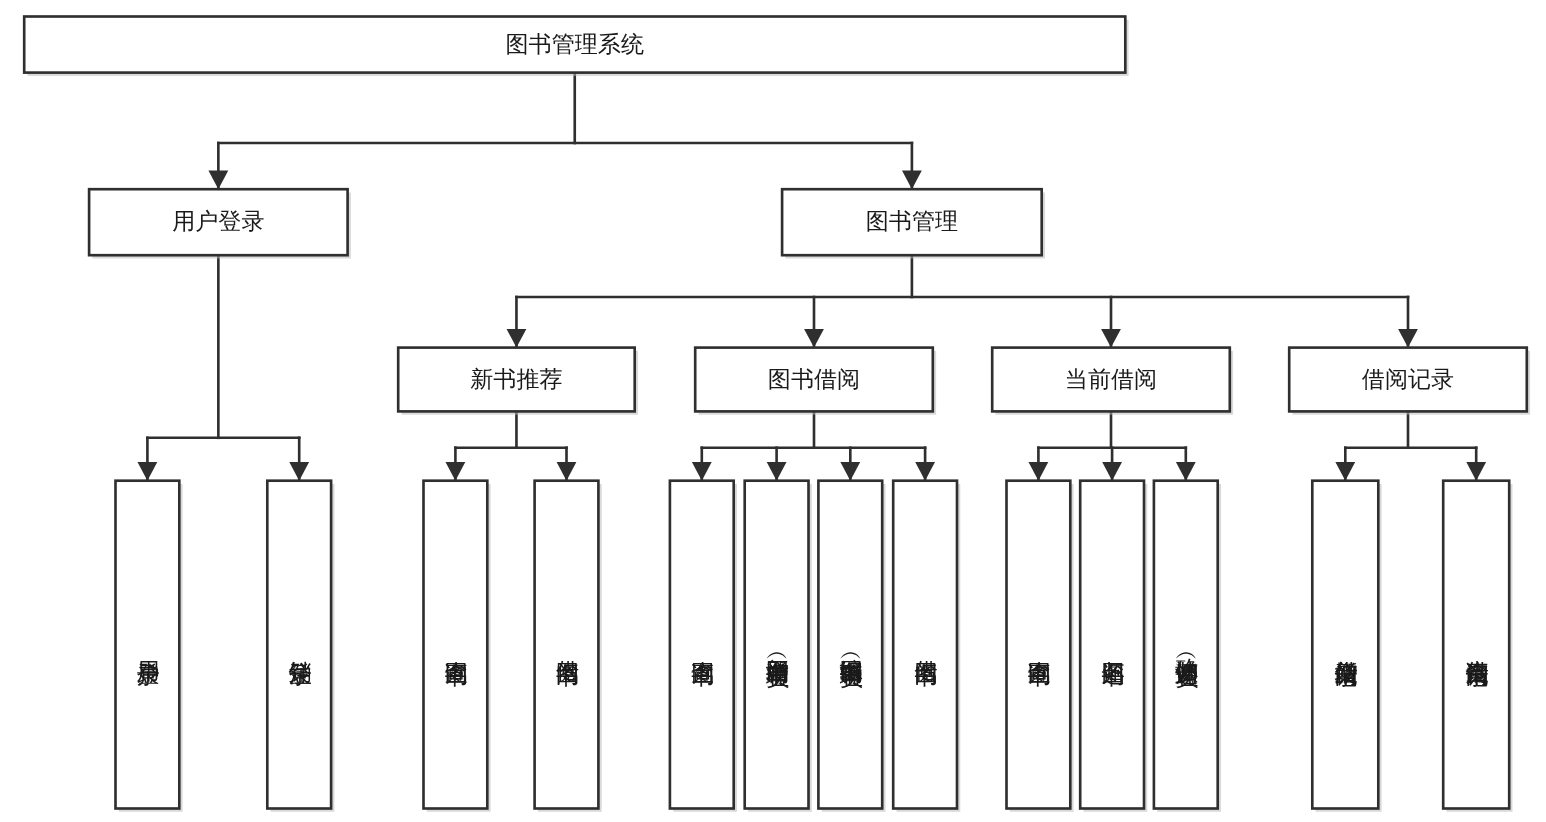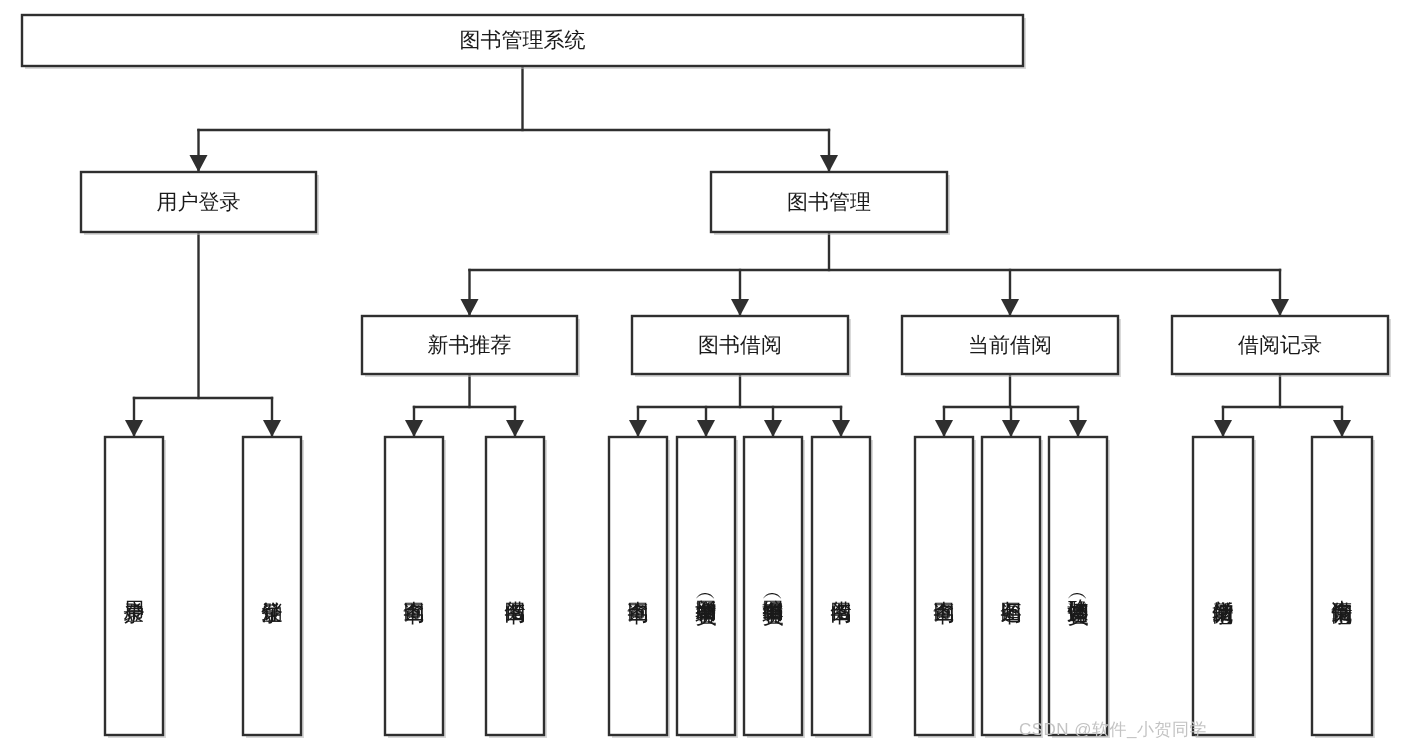--- a/index.html
+++ b/index.html
@@ -185,14 +185,13 @@
         <span class="v-label">确认归还（管理员）</span>
       </div>
       <div class="v-label-wrap" style="left: 1193px; top: 437px; width: 60px; height: 298px;">
         <span class="v-label">新增借阅记录</span>
       </div>
       <div class="v-label-wrap" style="left: 1312px; top: 437px; width: 60px; height: 298px;">
         <span class="v-label">查询借阅记录</span>
       </div>
     </div>
 
-  <div class="watermark">CSDN @软件_小贺同学</div>
 </div>
 
 </body></html>

